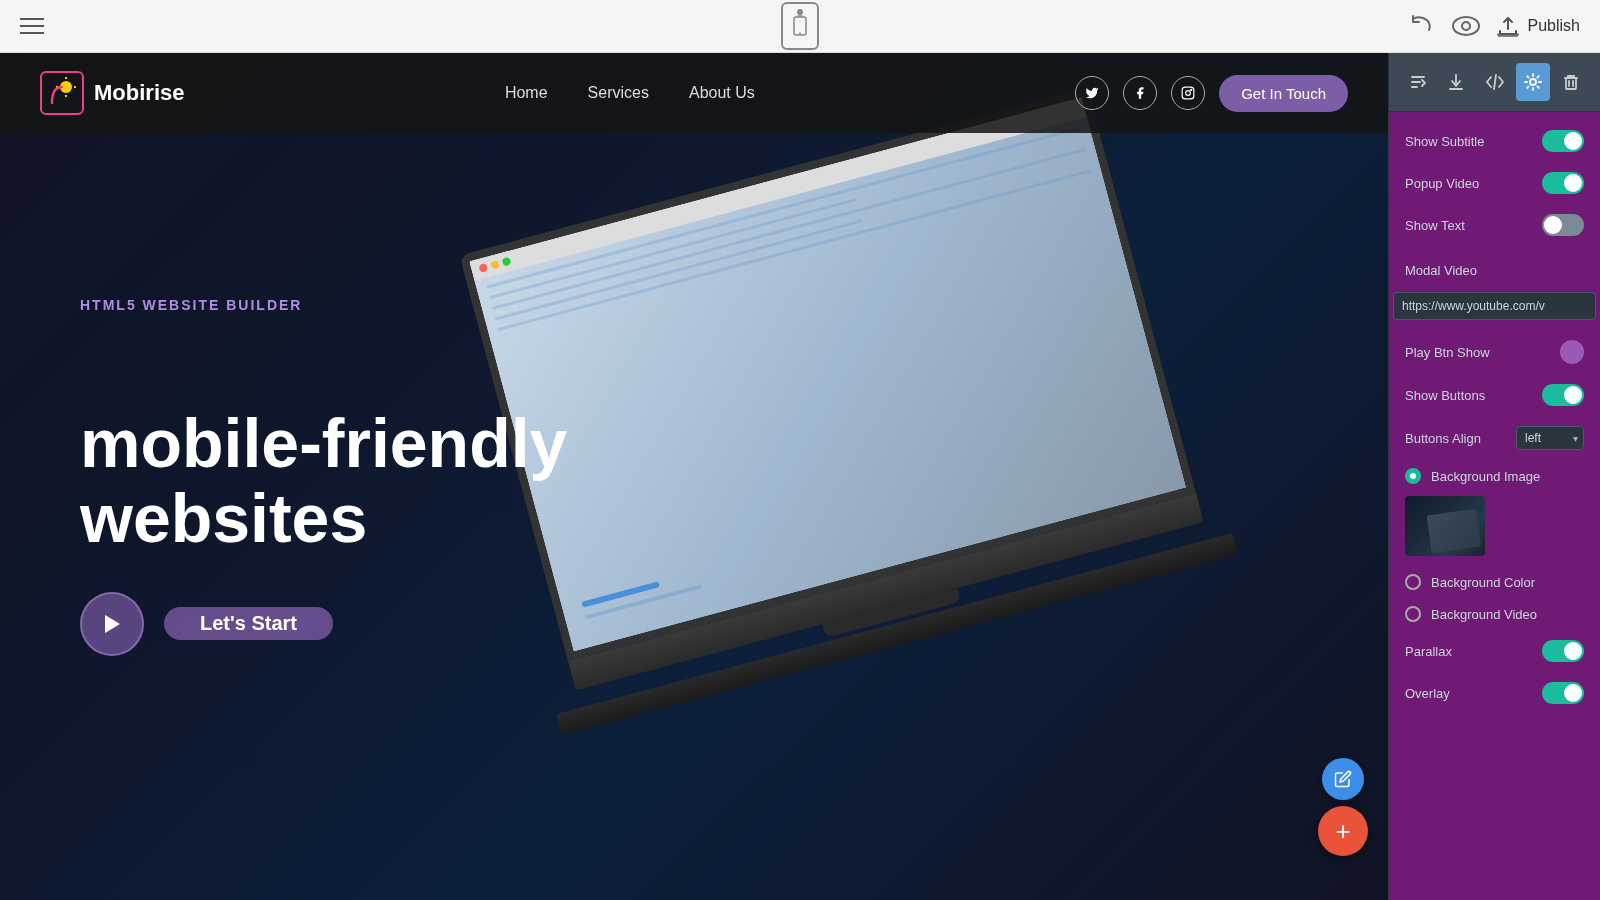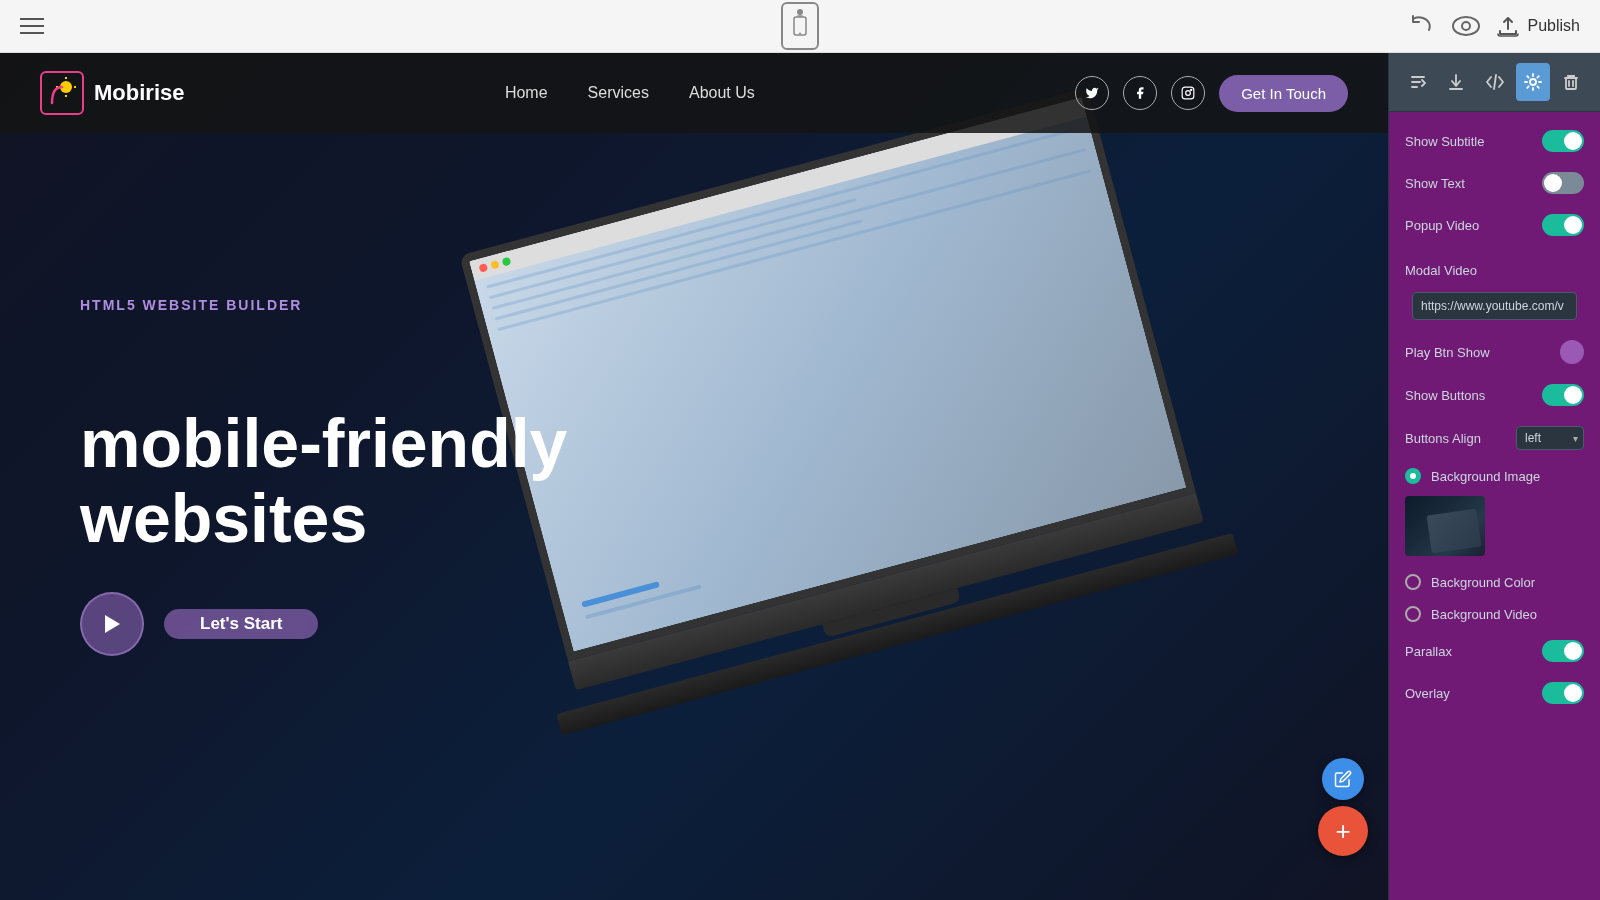--- a/index.html
+++ b/index.html
@@ -228,21 +228,21 @@
       cursor: pointer;
       color: #fff;
       font-size: 22px;
     }
     .start-btn {
       background: rgba(140, 100, 180, 0.7);
       color: #fff;
       border: none;
       border-radius: 30px;
       padding: 5px 36px;
-      font-size: 17px;
+      font-size: 20px;
       font-weight: 600;
       cursor: pointer;
       backdrop-filter: blur(4px);
     }
 
     
     #settings-panel {
       width: 212px;
       min-width: 212px;
       background: #701a75;
@@ -327,21 +327,21 @@
     .url-input {
       width: 100%;
       background: #2a3540;
       border: 1px solid #4a5a6a;
       border-radius: 4px;
       color: #ccd5dd;
       font-size: 12px;
       padding: 6px 8px;
       outline: none;
     }
-    .url-input-row { padding: 6px 23px 10px; }
+    .url-input-row { padding: 6px 4px 10px; }
 
     
     .color-dot {
       width: 24px; height: 24px;
       border-radius: 50%;
       cursor: pointer;
       flex-shrink: 0;
     }
 
     
@@ -662,27 +662,27 @@
     </div>
 
     <div id="settings-content">
 
       <div class="setting-row">
         <span class="setting-label">Show Subtitle</span>
         <div class="toggle teal"></div>
       </div>
 
       <div class="setting-row">
+        <span class="setting-label">Popup Video</span>
+        <div class="toggle teal"></div>
+      </div>
+
+      <div class="setting-row">
         <span class="setting-label">Show Text</span>
         <div class="toggle off"></div>
-      </div>
-
-      <div class="setting-row">
-        <span class="setting-label">Popup Video</span>
-        <div class="toggle teal"></div>
       </div>
 
       <div class="setting-row" style="padding-bottom:2px;">
         <span class="setting-label">Modal Video</span>
       </div>
 
       <div class="url-input-row">
         <input type="text" class="url-input" value="https://www.youtube.com/v" style="">
       </div>
 

